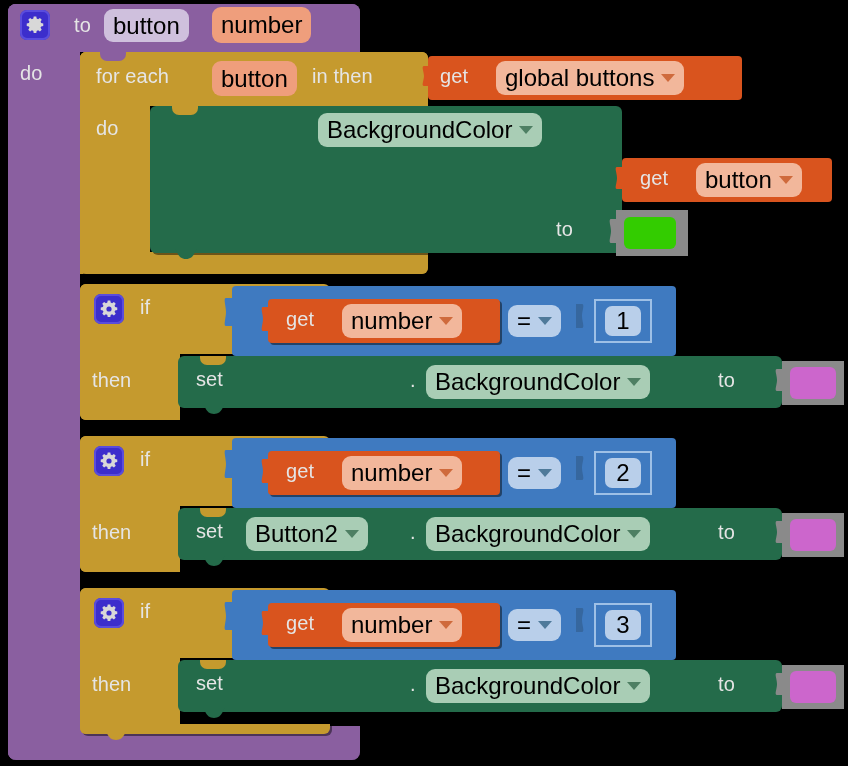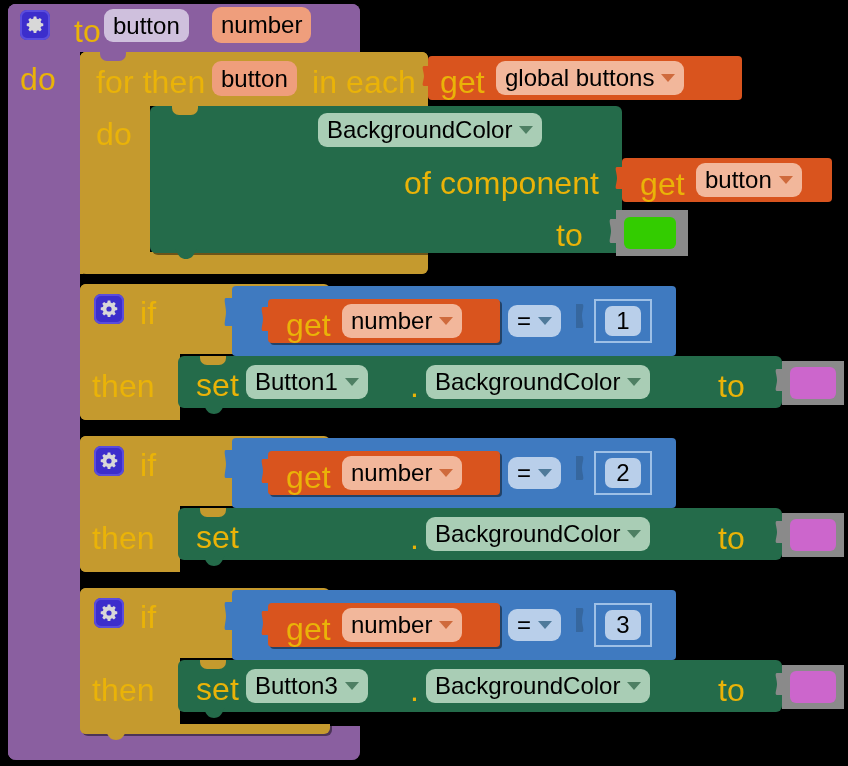--- a/index.html
+++ b/index.html
@@ -21,22 +21,22 @@
   
   .gold{background:#c59a2e;}
   
   .green{background:#246b4a;}
   
   .blue{background:#3f7ac0;}
   
   .orange{background:#d9541e;}
 
   .txt{
-    position:absolute;color:#eab308;white-space:nowrap;
-    font-size:32px;line-height:1;letter-spacing:.1px;
+    position:absolute;color:#e5e5e5;white-space:nowrap;
+    font-size:20px;line-height:1;letter-spacing:.1px;
   }
 
   
   .field{
     position:absolute;box-sizing:border-box;display:flex;align-items:center;
     border-radius:9px;white-space:nowrap;color:#000;font-size:24px;
     padding:0 9px;
   }
   .f-lav{background:#cfc0dd;}           
   .f-salmon{background:#ef9e7c;}        
@@ -114,25 +114,25 @@
 
   <div class="blk gold shadow" style="left:80px;top:52px;width:348px;height:222px;border-radius:6px;"></div>
 
   <div class="blk" style="left:148px;top:106px;width:284px;height:148px;background:#000;"></div>
   <div class="blk gold" style="left:80px;top:52px;width:70px;height:222px;border-radius:6px 0 0 0;"></div>
   <div class="blk gold" style="left:80px;top:52px;width:348px;height:54px;border-radius:6px 6px 0 0;"></div>
   <div class="blk gold shadow" style="left:80px;top:252px;width:348px;height:22px;border-radius:0 0 6px 6px;"></div>
 
   <div class="blk" style="left:100px;top:52px;width:26px;height:9px;background:#8a5fa0;border-radius:0 0 7px 7px;"></div>
 
-  <span class="txt" style="left:96px;top:66px;">for then</span>
+  <span class="txt" style="left:96px;top:66px;">for each</span>
   <div class="field f-salmon" style="left:212px;top:61px;height:35px;">
     <span>button</span>
   </div>
-  <span class="txt" style="left:312px;top:66px;">in each</span>
+  <span class="txt" style="left:312px;top:66px;">in then</span>
 
   <div class="blk" style="left:422px;top:58px;width:20px;height:42px;"></div>
   <div class="blk orange shadow" style="left:428px;top:56px;width:314px;height:44px;border-radius:4px;"></div>
   <svg class="plug" style="left:418px;top:64px;" width="14" height="28" viewBox="0 0 14 28">
     <path fill="#d9541e" d="M14 0H6C3 0 6 6 6 10s-3 10 0 10h8z" transform="translate(0,2)"></path>
   </svg>
   <span class="txt" style="left:440px;top:66px;">get</span>
   <div class="field f-salmon2" style="left:496px;top:61px;height:34px;">
     <span>global buttons</span>
     <i class="caret sal"></i>
@@ -144,21 +144,20 @@
   <div class="blk" style="left:172px;top:106px;width:26px;height:9px;background:#c59a2e;border-radius:0 0 7px 7px;"></div>
   <svg class="plug" style="left:168px;top:249px;" width="36" height="16" viewBox="0 0 36 16">
     <path fill="#246b4a" d="M0 0h36l-7 0c-2 0-2 10-11 10S9 0 7 0H0z"></path>
   </svg>
 
   <div class="field f-mint" style="left:318px;top:113px;height:34px;">
     <span>BackgroundColor</span>
     <i class="caret mint"></i>
   </div>
 
-  <span class="txt" style="left:404px;top:167px;">of component</span>
 
   <div class="blk orange shadow" style="left:622px;top:158px;width:210px;height:44px;border-radius:4px;"></div>
   <svg class="plug" style="left:610px;top:165px;" width="16" height="30" viewBox="0 0 16 30">
     <path fill="#d9541e" d="M16 0H7C4 0 7 6 7 11s-3 11 0 11h9z" transform="translate(0,2)"></path>
   </svg>
   <span class="txt" style="left:640px;top:168px;">get</span>
   <div class="field f-salmon2" style="left:696px;top:163px;height:34px;">
     <span>button</span>
     <i class="caret sal"></i>
   </div>
@@ -209,24 +208,20 @@
   </div>
 
   <span class="txt" style="left:92px;top:370px;">then</span>
 
   <div class="blk green shadow" style="left:178px;top:356px;width:604px;height:52px;border-radius:6px;"></div>
   <div class="blk" style="left:200px;top:356px;width:26px;height:9px;background:#c59a2e;border-radius:0 0 7px 7px;"></div>
   <svg class="plug" style="left:196px;top:404px;" width="36" height="16" viewBox="0 0 36 16">
     <path fill="#246b4a" d="M0 0h36l-7 0c-2 0-2 10-11 10S9 0 7 0H0z"></path>
   </svg>
   <span class="txt" style="left:196px;top:369px;">set</span>
-  <div class="field f-mint" style="left:246px;top:365px;height:34px;">
-    <span>Button1</span>
-    <i class="caret mint"></i>
-  </div>
   <span class="txt" style="left:410px;top:370px;">.</span>
   <div class="field f-mint" style="left:426px;top:365px;height:34px;">
     <span>BackgroundColor</span>
     <i class="caret mint"></i>
   </div>
   <span class="txt" style="left:718px;top:370px;">to</span>
   <div class="swatch-blk shadow" style="left:782px;top:361px;width:62px;height:44px;"></div>
   <svg class="plug" style="left:770px;top:368px;" width="16" height="30" viewBox="0 0 16 30">
     <path fill="#8a8a8a" d="M16 0H7C4 0 7 6 7 11s-3 11 0 11h9z" transform="translate(0,1)"></path>
   </svg>
@@ -270,20 +265,24 @@
   </div>
 
   <span class="txt" style="left:92px;top:522px;">then</span>
 
   <div class="blk green shadow" style="left:178px;top:508px;width:604px;height:52px;border-radius:6px;"></div>
   <div class="blk" style="left:200px;top:508px;width:26px;height:9px;background:#c59a2e;border-radius:0 0 7px 7px;"></div>
   <svg class="plug" style="left:196px;top:556px;" width="36" height="16" viewBox="0 0 36 16">
     <path fill="#246b4a" d="M0 0h36l-7 0c-2 0-2 10-11 10S9 0 7 0H0z"></path>
   </svg>
   <span class="txt" style="left:196px;top:521px;">set</span>
+  <div class="field f-mint" style="left:246px;top:517px;height:34px;">
+    <span>Button2</span>
+    <i class="caret mint"></i>
+  </div>
   <span class="txt" style="left:410px;top:522px;">.</span>
   <div class="field f-mint" style="left:426px;top:517px;height:34px;">
     <span>BackgroundColor</span>
     <i class="caret mint"></i>
   </div>
   <span class="txt" style="left:718px;top:522px;">to</span>
   <div class="swatch-blk shadow" style="left:782px;top:513px;width:62px;height:44px;"></div>
   <svg class="plug" style="left:770px;top:520px;" width="16" height="30" viewBox="0 0 16 30">
     <path fill="#8a8a8a" d="M16 0H7C4 0 7 6 7 11s-3 11 0 11h9z" transform="translate(0,1)"></path>
   </svg>
@@ -330,24 +329,20 @@
   </div>
 
   <span class="txt" style="left:92px;top:674px;">then</span>
 
   <div class="blk green shadow" style="left:178px;top:660px;width:604px;height:52px;border-radius:6px;"></div>
   <div class="blk" style="left:200px;top:660px;width:26px;height:9px;background:#c59a2e;border-radius:0 0 7px 7px;"></div>
   <svg class="plug" style="left:196px;top:708px;" width="36" height="16" viewBox="0 0 36 16">
     <path fill="#246b4a" d="M0 0h36l-7 0c-2 0-2 10-11 10S9 0 7 0H0z"></path>
   </svg>
   <span class="txt" style="left:196px;top:673px;">set</span>
-  <div class="field f-mint" style="left:246px;top:669px;height:34px;">
-    <span>Button3</span>
-    <i class="caret mint"></i>
-  </div>
   <span class="txt" style="left:410px;top:674px;">.</span>
   <div class="field f-mint" style="left:426px;top:669px;height:34px;">
     <span>BackgroundColor</span>
     <i class="caret mint"></i>
   </div>
   <span class="txt" style="left:718px;top:674px;">to</span>
   <div class="swatch-blk shadow" style="left:782px;top:665px;width:62px;height:44px;"></div>
   <svg class="plug" style="left:770px;top:672px;" width="16" height="30" viewBox="0 0 16 30">
     <path fill="#8a8a8a" d="M16 0H7C4 0 7 6 7 11s-3 11 0 11h9z" transform="translate(0,1)"></path>
   </svg>

